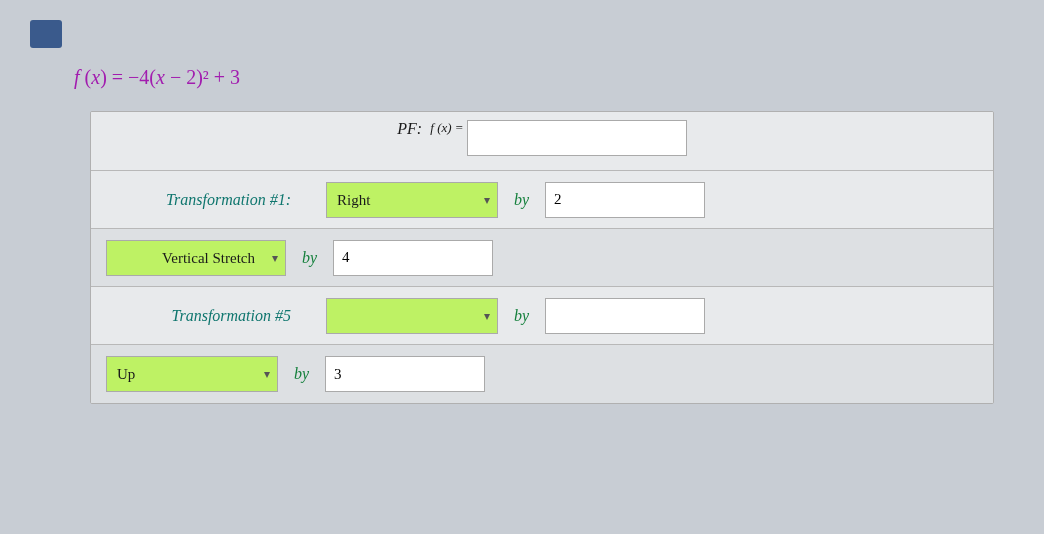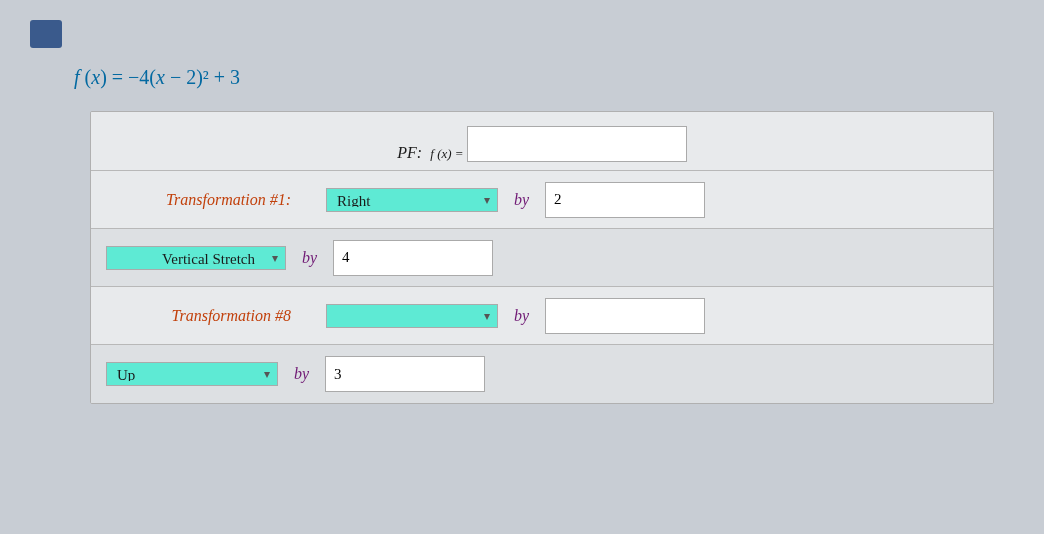--- a/index.html
+++ b/index.html
@@ -47,21 +47,21 @@
       font-size: 17px;
       color: #1a1a1a;
       font-style: italic;
       font-weight: 500;
       line-height: 1.4;
       font-family: Georgia, serif;
     }
 
     .function-formula {
       font-size: 20px;
-      color: #0369a1;
+      color: #a21caf;
       margin-left: 44px;
       margin-bottom: 22px;
       font-family: Georgia, serif;
     }
 
     .table-container {
       margin-left: 60px;
       margin-right: 20px;
       background-color: #e8e8e8;
       border: 1px solid #b0b0b0;
@@ -83,21 +83,21 @@
 
     .table-row:nth-child(even) {
       background-color: #dde0e3;
     }
 
     .row-label {
       width: 220px;
       text-align: right;
       padding-right: 20px;
       font-size: 16px;
-      color: #c2410c;
+      color: #0f766e;
       font-style: italic;
       font-family: Georgia, serif;
       flex-shrink: 0;
     }
 
     .row-content {
       display: flex;
       align-items: center;
       gap: 10px;
       padding: 8px 15px;
@@ -133,23 +133,23 @@
 
     .dropdown-wrapper {
       display: flex;
       align-items: center;
       position: relative;
     }
 
     .transformation-select {
       appearance: none;
       -webkit-appearance: none;
-      background-color: #5eead4;
+      background-color: #bef264;
       border: 1px solid #aaa;
-      height: 24px;
+      height: 36px;
       padding: 4px 30px 4px 10px;
       font-size: 15px;
       font-family: Georgia, serif;
       color: #1a1a1a;
       cursor: pointer;
       outline: none;
       min-width: 160px;
     }
 
     .transformation-select.wide {
@@ -162,40 +162,40 @@
       right: 8px;
       top: 50%;
       transform: translateY(-50%);
       pointer-events: none;
       color: #555;
       font-size: 12px;
     }
 
     .by-label {
       font-size: 16px;
-      color: #701a75;
+      color: #15803d;
       font-family: Georgia, serif;
       font-style: italic;
       margin: 0 6px;
     }
 
     .by-input {
       width: 160px;
       height: 36px;
       background-color: white;
       border: 1px solid #aaa;
       padding: 4px 8px;
       font-size: 15px;
       font-family: Georgia, serif;
       outline: none;
     }
 
     .pf-row-wrapper {
       display: flex;
-      align-items: flex-end;
+      align-items: flex-start;
       justify-content: center;
       width: 100%;
       padding: 8px 9px;
       min-height: 58px;
     }
   </style>
 </head>
 <body>
 
 <div class="page-container">
@@ -236,21 +236,21 @@
           <div class="row-content">
             <div class="dropdown-wrapper">
               <select class="transformation-select wide"><option value=""></option><option value="Right">Right</option><option value="Left">Left</option><option value="Up">Up</option><option value="Down">Down</option><option value="Vertical Stretch" selected="">Vertical Stretch</option><option value="Vertical Compression">Vertical Compression</option><option value="Reflection">Reflection</option></select>
               <span class="chevron-icon">▾</span>
             </div>
             <span class="by-label">by</span>
             <input type="text" class="by-input" value="4" style="">
           </div>
         </div>
         <div class="table-row">
-          <div class="row-label"><i>Transformation #8</i></div>
+          <div class="row-label"><i>Transformation #5</i></div>
           <div class="row-content">
             <div class="dropdown-wrapper">
               <select class="transformation-select"><option value=""></option><option value="Right">Right</option><option value="Left">Left</option><option value="Up">Up</option><option value="Down">Down</option><option value="Vertical Stretch">Vertical Stretch</option><option value="Vertical Compression">Vertical Compression</option><option value="Reflection">Reflection</option></select>
               <span class="chevron-icon">▾</span>
             </div>
             <span class="by-label">by</span>
             <input type="text" class="by-input" style="">
           </div>
         </div>
         <div class="table-row">

